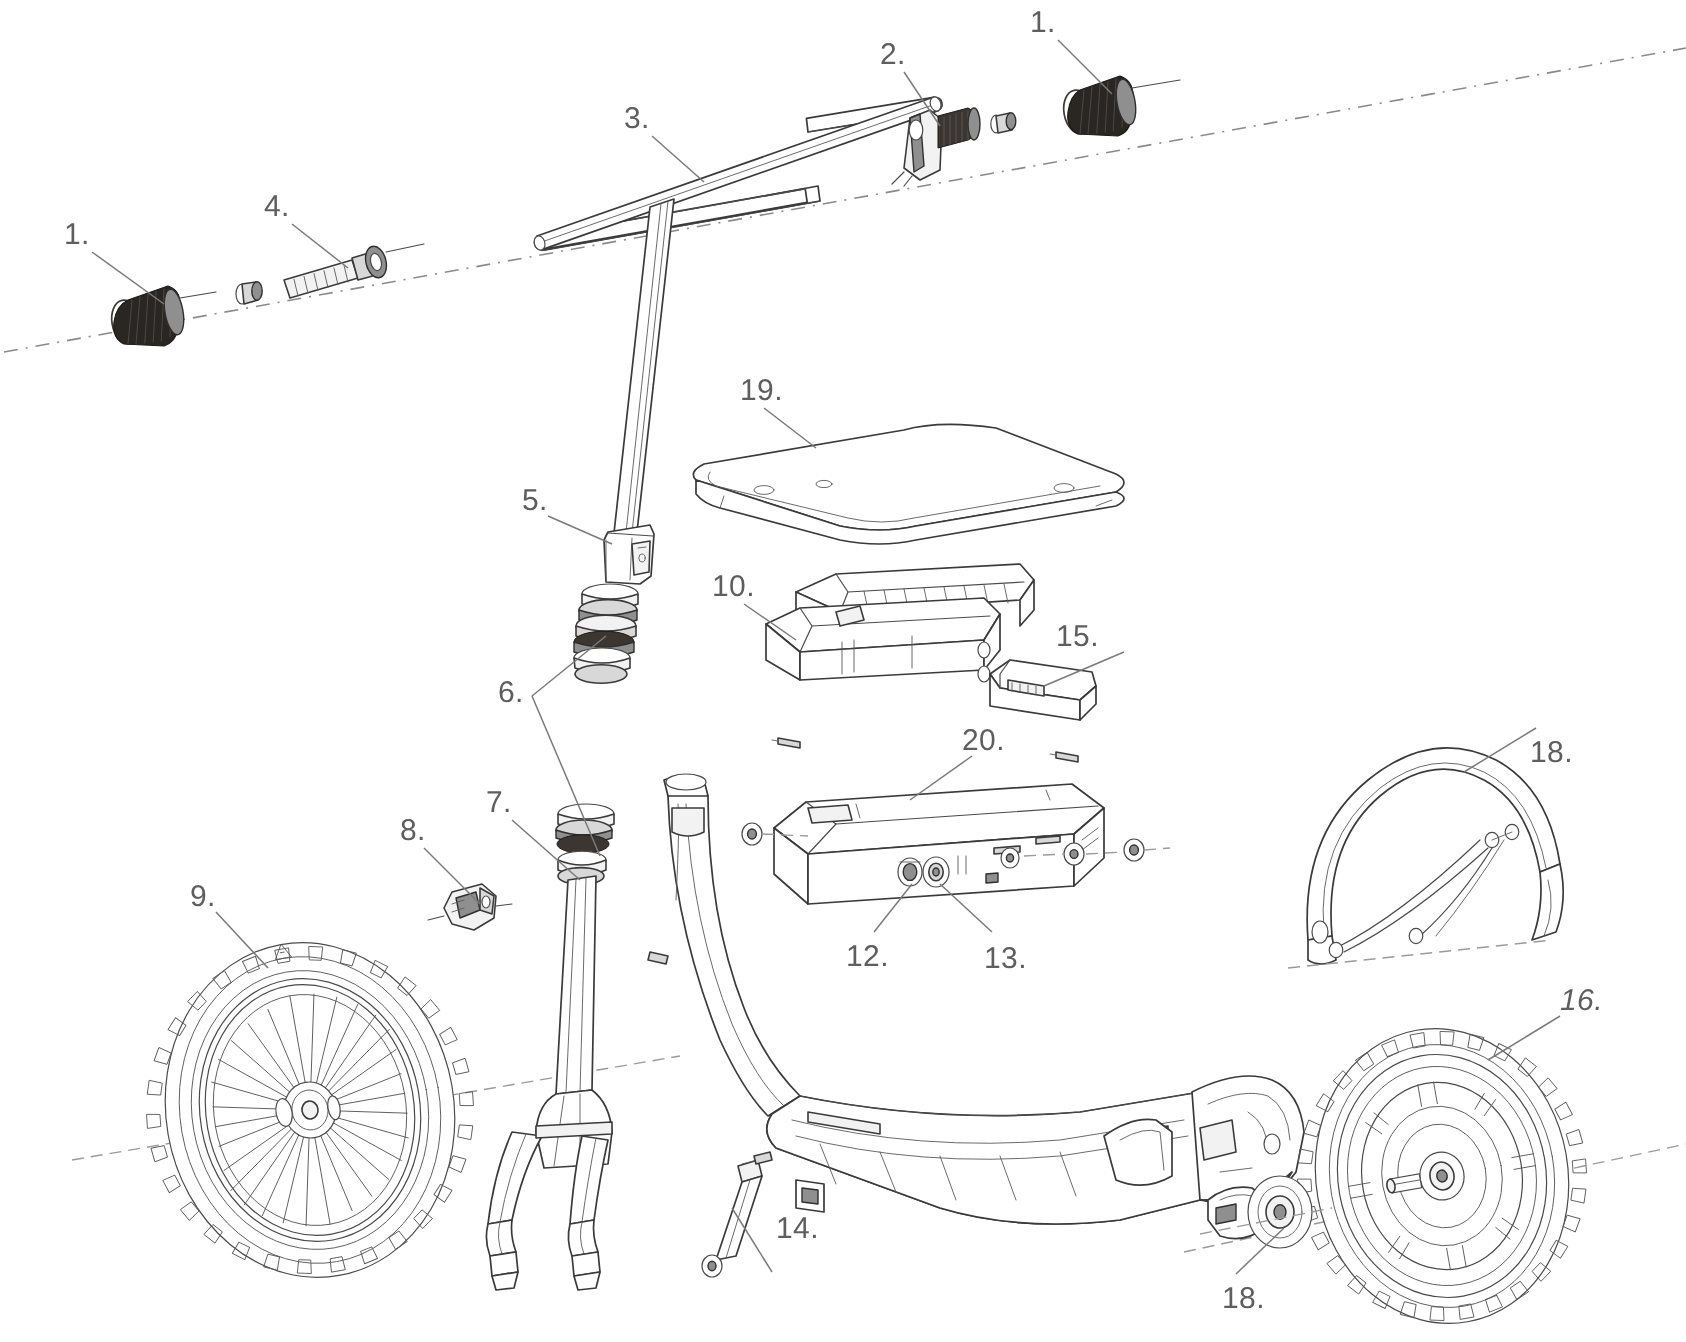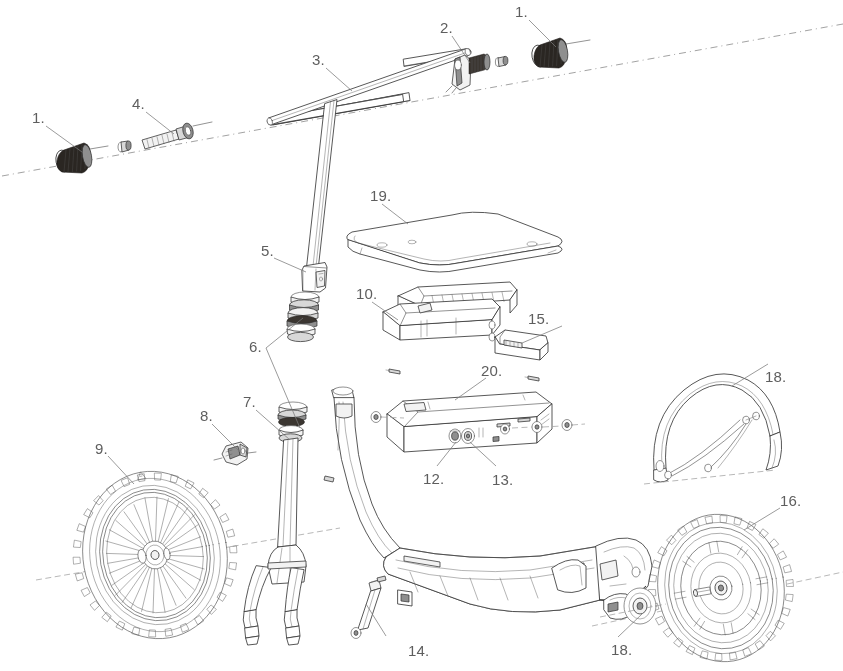--- a/index.html
+++ b/index.html
@@ -636,20 +636,20 @@
 <div class="lbl" style="left:132px; top:96px;">4.</div>
 <div class="lbl" style="left:261px; top:243px;">5.</div>
 <div class="lbl" style="left:249px; top:339px;">6.</div>
 <div class="lbl" style="left:243px; top:394px;">7.</div>
 <div class="lbl" style="left:200px; top:408px;">8.</div>
 <div class="lbl" style="left:95px;  top:441px;">9.</div>
 <div class="lbl" style="left:356px; top:286px;">10.</div>
 <div class="lbl" style="left:481px; top:363px;">20.</div>
 <div class="lbl" style="left:423px; top:471px;">12.</div>
 <div class="lbl" style="left:492px; top:472px;text-align:center;">13.</div>
-<div class="lbl" style="left:388px; top:643px;margin-left:20px;">14.</div>
+<div class="lbl" style="left:388px; top:607px;">14.</div>
 <div class="lbl" style="left:528px; top:311px;">15.</div>
-<div class="lbl" style="left:780px; top:493px;">16.</div>
+<div class="lbl" style="left:780px; top:493px;font-style:italic;">16.</div>
 <div class="lbl" style="left:370px; top:188px;">19.</div>
 <div class="lbl" style="left:765px; top:369px;">18.</div>
 <div class="lbl" style="left:611px; top:642px;">18.</div>
 
 </div>
 
 </body></html>

